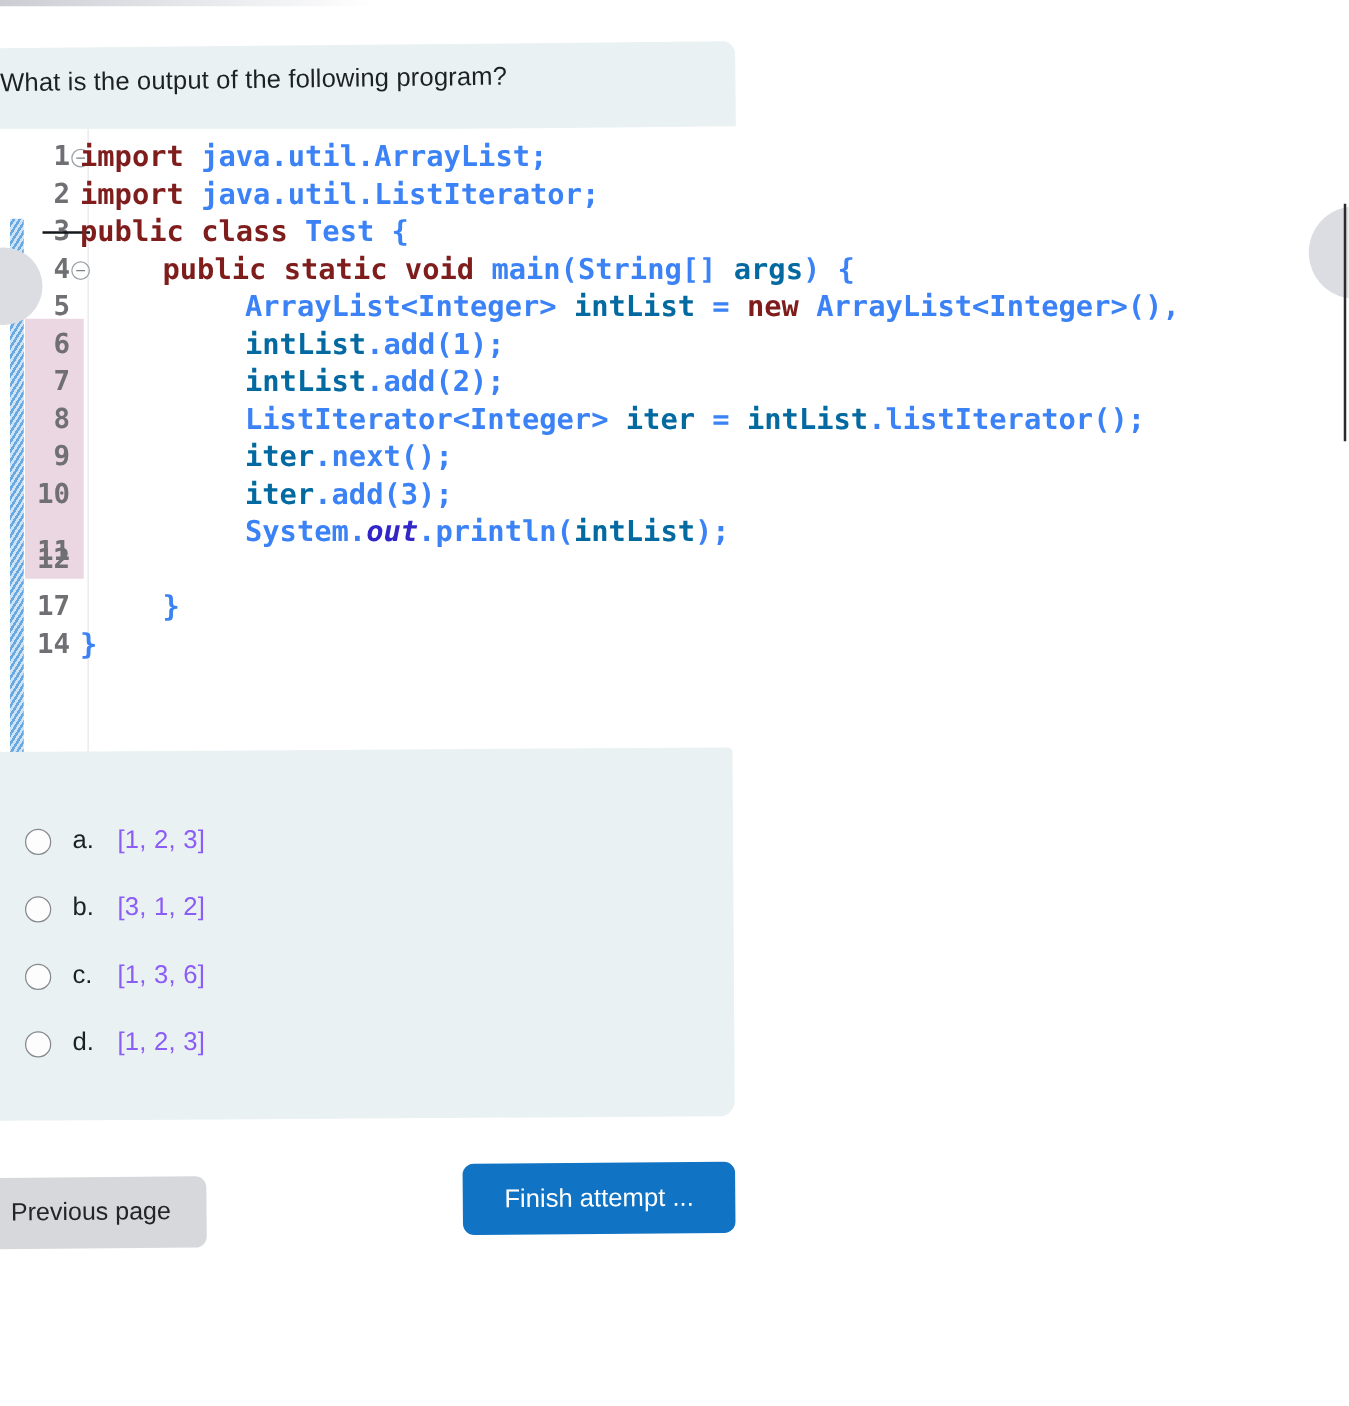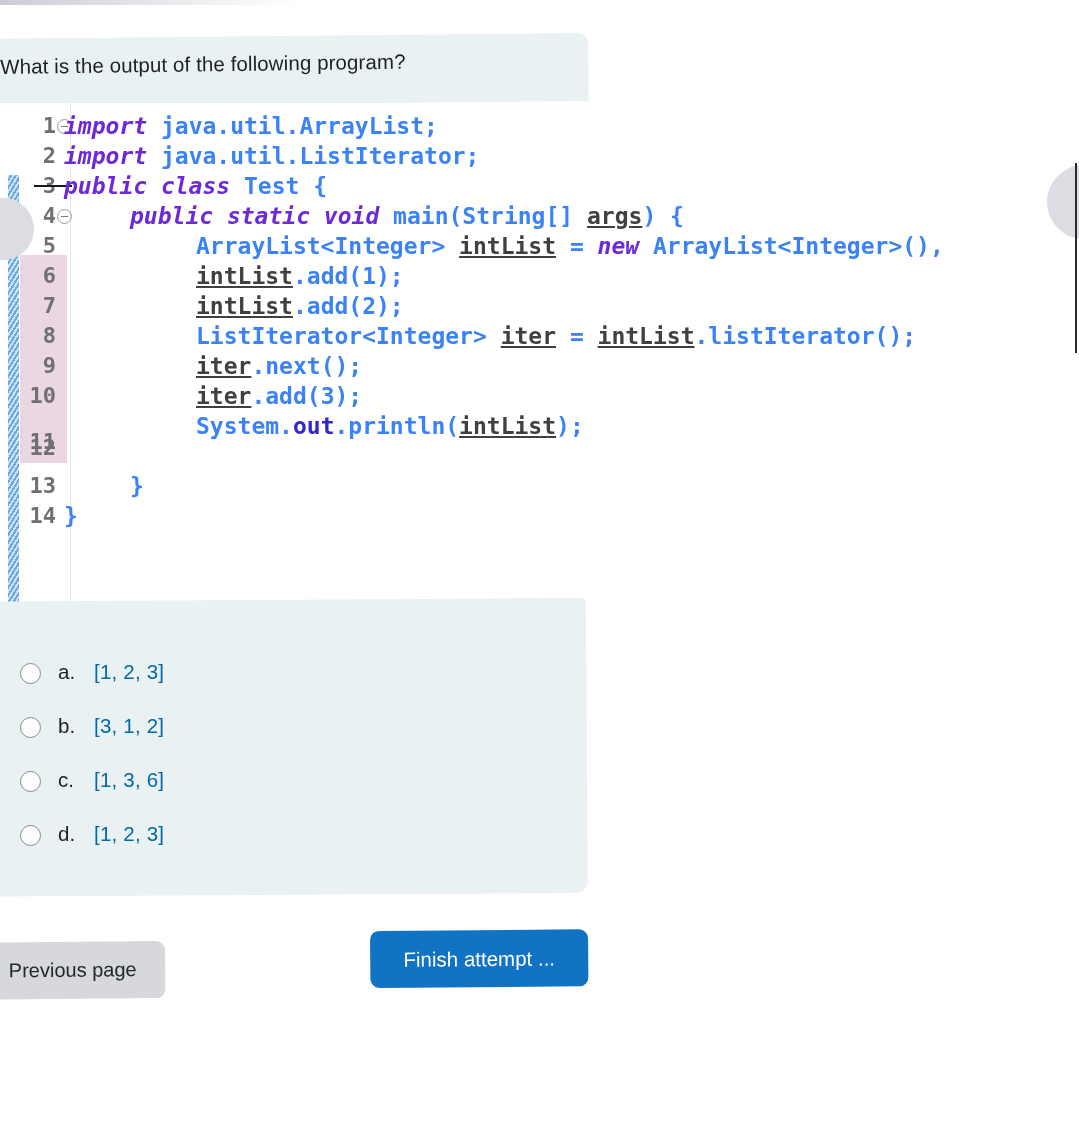--- a/index.html
+++ b/index.html
@@ -172,23 +172,23 @@
     font-weight: bold;
     line-height: 1;
     white-space: pre;
     color: #16181d;
   }
   .cl {
     position: absolute;
     left: 0;
     white-space: pre;
   }
-  .kw  { color: #6d28d9; font-style: italic; }
-  .var { color: #404040; text-decoration: underline; }
-  .fld { color: #3326c8; }
+  .kw  { color: #7f1d1d; }
+  .var { color: #0369a1; }
+  .fld { color: #3326c8; font-style: italic; }
   .pln { color: #3b82f6; }
 
   
   #options-panel {
     position: absolute;
     left: -40px;
     top: 598px;
     width: 626px;
     height: 295px;
     background: #e9f1f3;
@@ -223,21 +223,21 @@
     left: 58px;
     top: 10px;
     font-size: 20.5px;
     color: #1d2125;
   }
   .opt-text {
     position: absolute;
     left: 94px;
     top: 10px;
     font-size: 20.5px;
-    color: #0369a1;
+    color: #8b5cf6;
     letter-spacing: .2px;
   }
 
   
   #prev-page-button {
     position: absolute;
     left: -20px;
     top: 941px;
     width: 185px;
     height: 57px;
@@ -292,21 +292,21 @@
         <div class="ln" style="top: 102px;">4</div>
         <div class="fold" style="left: 45px; top: 106px;"></div>
         <div class="ln" style="top: 132px;">5</div>
         <div class="ln" style="top: 162px;">6</div>
         <div class="ln" style="top: 192px;">7</div>
         <div class="ln" style="top: 222px;">8</div>
         <div class="ln" style="top: 252px;">9</div>
         <div class="ln" style="top: 282px; padding-left: 35px;">10</div>
         <div class="ln" style="top: 328px;">11</div>
         <div class="ln" style="top: 334px;">12</div>
-        <div class="ln" style="top: 372px;">13</div>
+        <div class="ln" style="top: 372px;">17</div>
         <div class="ln" style="top: 402px; margin-left: 20px;">14</div>
       </div>
     <div id="fold-rule-3"></div>
     <div id="fold-rule-14"></div>
   </div>
   <div id="code-lines"><div class="cl" style="top: 12px; padding-left: 6px;"><span class="kw">import </span><span class="pln">java.util.ArrayList;</span></div><div class="cl" style="top: 42px; padding-left: 6px;"><span class="kw">import </span><span class="pln">java.util.ListIterator;</span></div><div class="cl" style="top: 72px; padding-left: 6px;"><span class="kw">public class </span><span class="pln">Test {</span></div><div class="cl" style="top: 102px; padding-left: 72px;"><span class="kw">public static void </span><span class="pln">main(String[] </span><span class="var">args</span><span class="pln">) {</span></div><div class="cl" style="top: 132px; padding-left: 138px;"><span class="pln">ArrayList&lt;Integer&gt; </span><span class="var">intList</span><span class="pln"> = </span><span class="kw">new </span><span class="pln">ArrayList&lt;Integer&gt;(),</span></div><div class="cl" style="top: 162px; padding-left: 138px;"><span class="var">intList</span><span class="pln">.add(1);</span></div><div class="cl" style="top: 192px; padding-left: 138px;"><span class="var">intList</span><span class="pln">.add(2);</span></div><div class="cl" style="top: 222px; padding-left: 138px;"><span class="pln">ListIterator&lt;Integer&gt; </span><span class="var">iter</span><span class="pln"> = </span><span class="var">intList</span><span class="pln">.listIterator();</span></div><div class="cl" style="top: 252px; padding-left: 138px;"><span class="var">iter</span><span class="pln">.next();</span></div><div class="cl" style="top: 282px; padding-left: 138px;"><span class="var">iter</span><span class="pln">.add(3);</span></div><div class="cl" style="top: 312px; padding-left: 138px;"><span class="pln">System.</span><span class="fld">out</span><span class="pln">.println(</span><span class="var">intList</span><span class="pln">);</span></div><div class="cl" style="top: 342px; padding-left: 6px;"></div><div class="cl" style="top: 372px; padding-left: 72px;"><span class="pln">}</span></div><div class="cl" style="top: 402px; padding-left: 6px;"><span class="pln">}</span></div></div>
   <div id="left-scroll-strip"></div>
   <div id="left-circle"></div>
   <div id="right-circle"></div>
   <div id="right-rule"></div>

